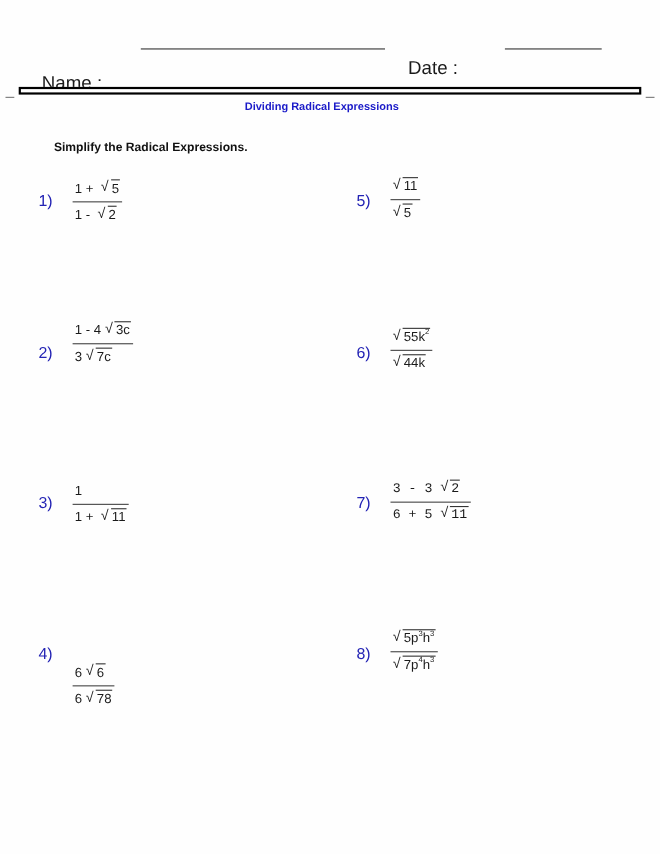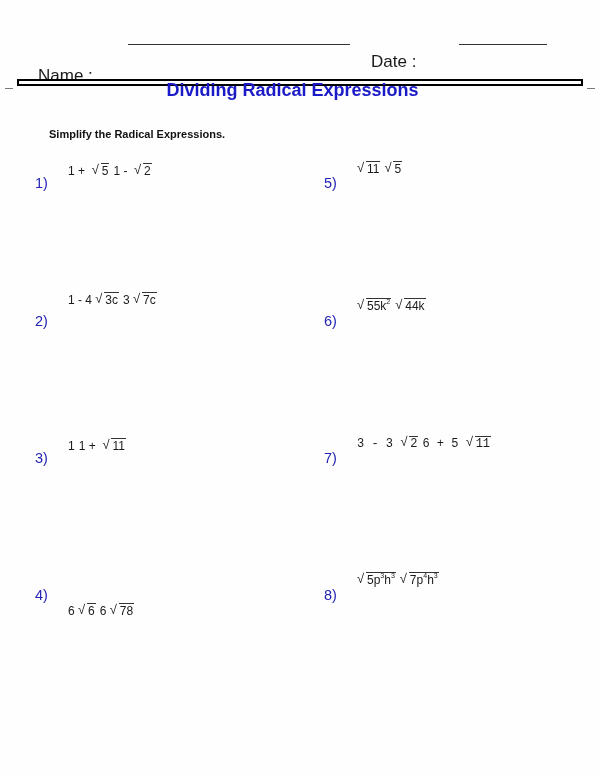--- a/index.html
+++ b/index.html
@@ -38,44 +38,45 @@
       border: 2px solid #000;
       background: #fff;
     }
     .tick {
       height: 0;
       border-top: 1px solid #777;
       width: 8px;
     }
 
     .title {
-      top: 80px;
+      top: 92px;
       left: 0;
       width: 585px;
       text-align: center;
-      font-size: 18px;
+      font-size: 10px;
       font-weight: bold;
       color: #1a1ac8;
     }
 
     .instructions {
       left: 49px;
       top: 128px;
       font-size: 11px;
       font-weight: bold;
       color: #111;
     }
 
     
     .pnum {
       font-size: 14.5px;
       color: #2323b4;
     }
     .frac {
       display: inline-flex;
+      flex-direction: column;
       align-items: flex-start;
       font-size: 12px;
       color: #1a1a1a;
     }
     .frac .num, .frac .den {
       white-space: nowrap;
       padding: 0 2px;
       line-height: 16px;
       height: 16px;
     }

